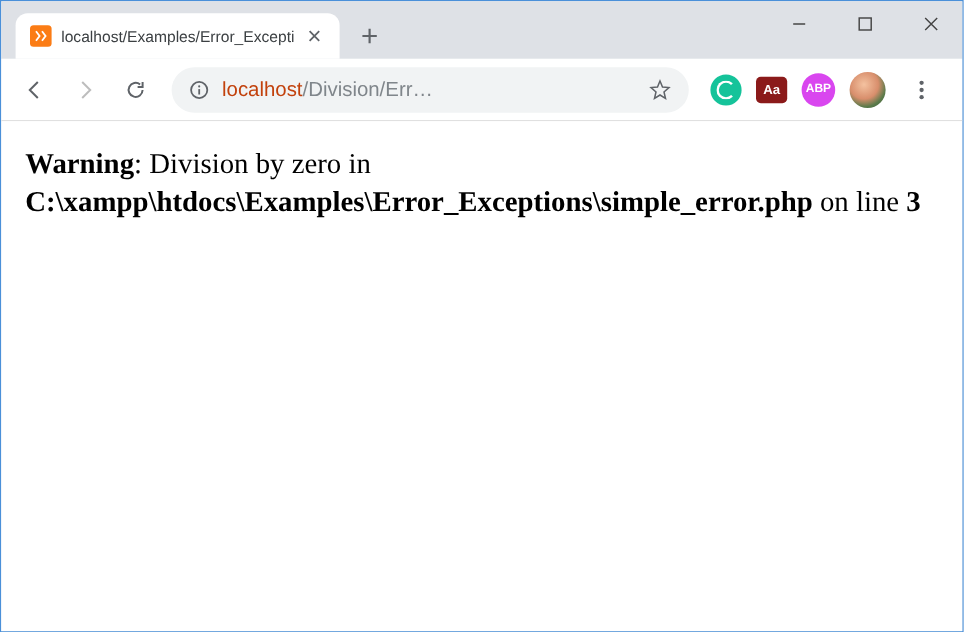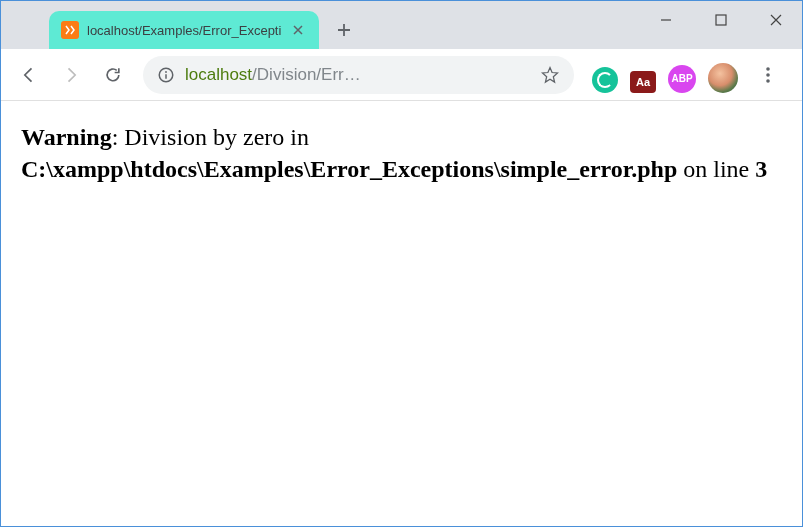--- a/index.html
+++ b/index.html
@@ -33,28 +33,27 @@
     .tab-strip {
       display: flex;
       align-items: flex-end;
       height: 48px;
       padding-left: 12px;
       background: #dee1e6;
     }
     .tab {
       display: flex;
       align-items: center;
-      background: #5eead4;
+      background: #ffffff;
       border-radius: 10px 10px 0 0;
       height: 38px;
       padding: 0 12px;
       max-width: 300px;
       gap: 8px;
       position: relative;
-      margin-left: 36px;
     }
     .tab-favicon {
       width: 18px;
       height: 18px;
       background: #fb7c15;
       border-radius: 3px;
       display: flex;
       align-items: center;
       justify-content: center;
       flex-shrink: 0;
@@ -132,34 +131,34 @@
     }
     .site-info svg { width: 18px; height: 18px; fill: #5f6368; }
     .url {
       flex: 1;
       font-size: 17px;
       color: #202124;
       white-space: nowrap;
       overflow: hidden;
       text-overflow: ellipsis;
     }
-    .url .host { color: #4d7c0f; }
+    .url .host { color: #c2410c; }
     .url .path { color: #80868b; }
     .star-btn {
       width: 20px;
       height: 20px;
       display: flex;
       align-items: center;
       justify-content: center;
       cursor: pointer;
     }
     .star-btn svg { width: 20px; height: 20px; stroke: #5f6368; fill: none; stroke-width: 1.5; }
     .ext-area {
       display: flex;
-      align-items: flex-end;
+      align-items: center;
       gap: 12px;
       padding: 0 6px;
     }
     .ext-icon {
       width: 26px;
       height: 26px;
       display: flex;
       align-items: center;
       justify-content: center;
       border-radius: 50%;

